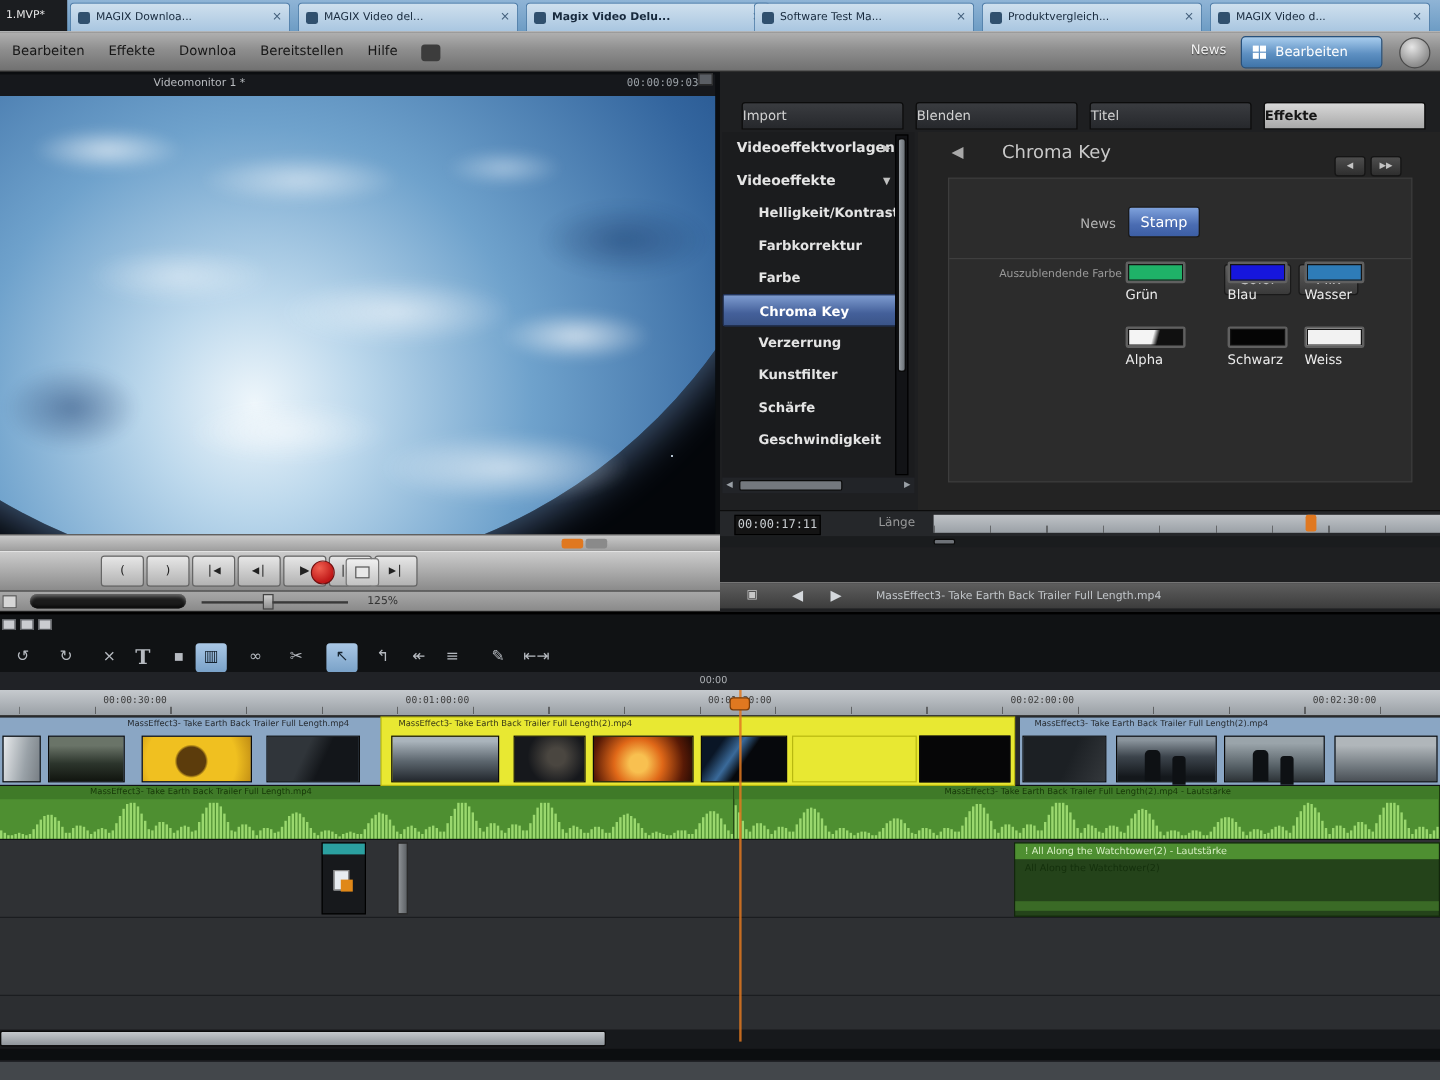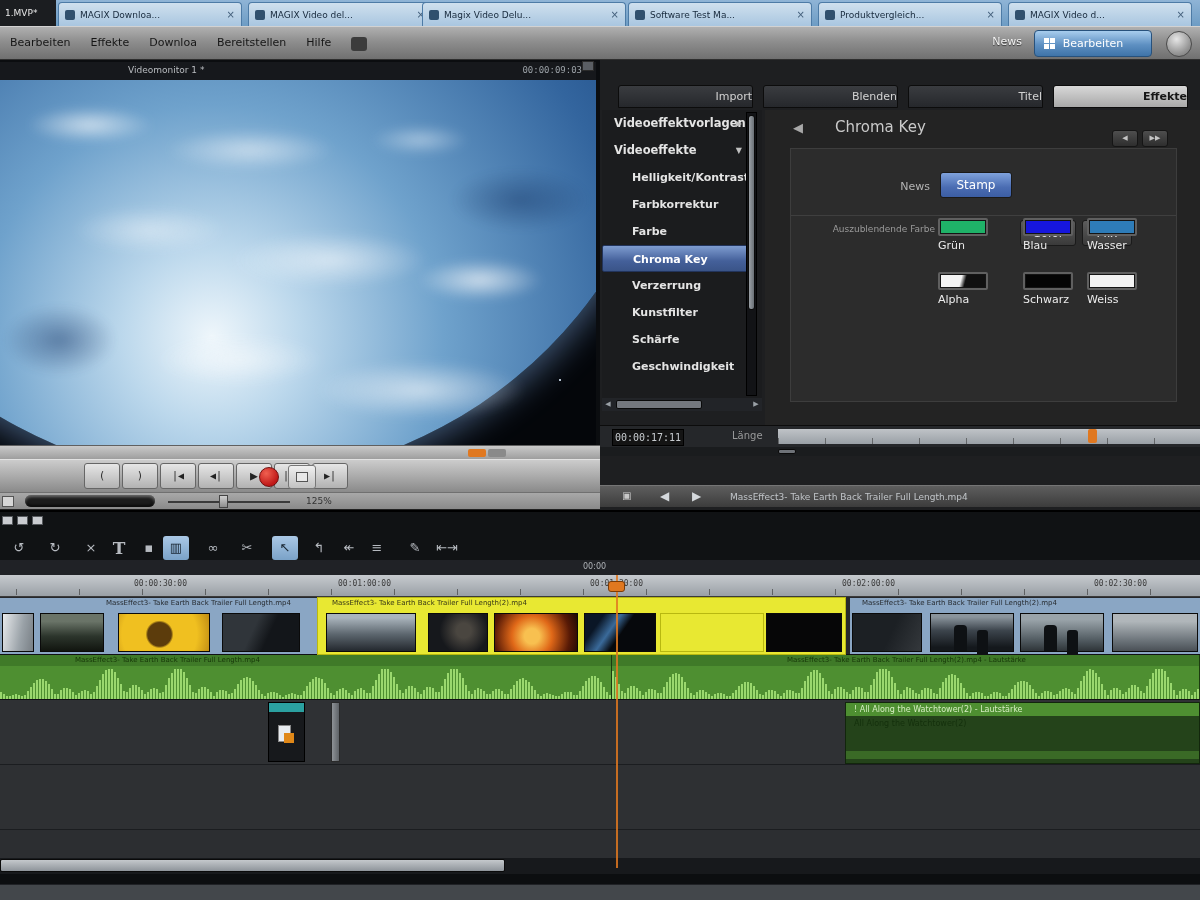--- a/index.html
+++ b/index.html
@@ -94,21 +94,21 @@
   #jog-left-btn{left:2px;top:3px;width:12px;height:11px;background:#d6d6d6;border:1px solid #555;box-sizing:border-box;}
   #shuttle{left:25px;top:2px;width:130px;height:12px;border-radius:6px;background:#1c1c1c;
     box-shadow:inset 0 2px 3px rgba(255,255,255,.35),inset 0 -2px 3px rgba(0,0,0,.7);}
   #speed-slider{left:168px;top:8px;width:122px;height:2px;background:#3a3a3a;}
   #speed-handle{left:219px;top:2px;width:9px;height:13px;background:linear-gradient(#cfcfcf,#8e8e8e);border:1px solid #444;box-sizing:border-box;}
   #speed-value{left:306px;top:3px;font-size:9px;color:#333;}
 
   
   #mediapool{left:600px;top:60px;width:600px;height:450px;background:#1e1f21;}
   .pool-tab{top:25px;height:23px;border-radius:3px 3px 0 0;border:1px solid #0c0c0c;box-sizing:border-box;
-    font-size:11px;text-align:right;line-height:21px;}
+    font-size:11px;text-align:left;line-height:21px;}
   .pool-tab.inactive{background:linear-gradient(#3a3c40,#26282c);color:#d2d2d2;}
   .pool-tab.active{background:linear-gradient(#d8d8d8,#a8a8a8);color:#161616;font-weight:bold;}
   #tree{left:2px;top:50px;width:160px;height:288px;background:#1b1c1e;overflow:hidden;}
   .tree-item{position:relative;height:27px;line-height:27px;font-size:11.5px;font-weight:bold;color:#e4e4e4;
     padding-left:12px;box-sizing:border-box;white-space:nowrap;overflow:hidden;}
   .tree-item.child{padding-left:30px;font-size:11px;}
   .tree-item.selected{background:linear-gradient(#7e9cd0,#44609a 60%,#3a5488);
     border:1px solid #22345c;border-radius:2px;width:148px;color:#fff;}
   .tree-item .arr{position:absolute;right:20px;top:0;font-size:8px;color:#c0c0c0;}
   #tree-vscroll{left:146px;top:52px;width:11px;height:284px;background:#121316;border:1px solid #000;box-sizing:border-box;}
@@ -236,21 +236,21 @@
         <div class="abs btab" style="left: 0px; width: 184px;">
           <div class="fav"></div>
           <div class="ttl">MAGIX Downloa...</div>
           <div class="x">×</div>
         </div>
         <div class="abs btab" style="left: 190px; width: 184px;">
           <div class="fav"></div>
           <div class="ttl">MAGIX Video del...</div>
           <div class="x">×</div>
         </div>
-        <div class="abs btab" style="left: 364px; width: 204px;">
+        <div class="abs btab" style="left: 380px; width: 204px; font-weight: bold;">
           <div class="fav"></div>
           <div class="ttl">Magix Video Delu...</div>
           <div class="x">×</div>
         </div>
         <div class="abs btab" style="left: 570px; width: 184px;">
           <div class="fav"></div>
           <div class="ttl">Software Test Ma...</div>
           <div class="x">×</div>
         </div>
         <div class="abs btab" style="left: 760px; width: 184px;">
@@ -351,21 +351,21 @@
     </div>
 
     <div class="abs" id="effect-panel">
       <div class="abs" id="panel-back">◀</div>
       <div class="abs" id="panel-title">Chroma Key</div>
       <div class="abs panel-nav" style="left:347px;">◀</div>
       <div class="abs panel-nav" style="left:377px;">▶▶</div>
       <div class="abs" id="panel-box"></div>
       <div class="abs" id="mode-label">News</div>
       <div id="mode-buttons">
-          <div class="abs mode-btn on" style="left: 175px; width: 72px;">Stamp</div>
+          <div class="abs mode-btn on" style="left: 175px; width: 60px;">Stamp</div>
           <div class="abs mode-btn off" style="left: 255px; width: 56px;">Color</div>
           <div class="abs mode-btn off" style="left: 317px; width: 50px;">Mix</div>
         </div>
       <div class="abs" id="panel-divider"></div>
       <div class="abs" id="swatch-label">Auszublendende Farbe</div>
       <div id="swatches">
           <div class="abs swatch" style="left: 173px; top: 108px; background: rgb(31, 178, 104);"></div>
           <div class="abs swatch-label" style="left: 173px; top: 129px;">Grün</div>
           <div class="abs swatch" style="left: 258px; top: 108px; background: rgb(22, 22, 221);"></div>
           <div class="abs swatch-label" style="left: 258px; top: 129px;">Blau</div>
@@ -421,21 +421,21 @@
         <div class="abs tool" style="left: 434px;">⇤⇥</div>
       </div>
   </div>
   <div class="abs" id="cursor-strip">
     <div class="abs" id="cursor-label">00:00</div>
   </div>
 
   <div class="abs" id="ruler">
     <div class="ticks"></div>
     <div id="ruler-labels">
-        <div class="abs ruler-label" style="left: 86px; margin-left: 48px;">00:00:30:00</div>
+        <div class="abs ruler-label" style="left: 86px;">00:00:30:00</div>
         <div class="abs ruler-label" style="left: 338px;">00:01:00:00</div>
         <div class="abs ruler-label" style="left: 590px;">00:01:30:00</div>
         <div class="abs ruler-label" style="left: 842px;">00:02:00:00</div>
         <div class="abs ruler-label" style="left: 1094px;">00:02:30:00</div>
       </div>
   </div>
 
   <div class="abs" id="tracks">
     <div id="track1">
         <div class="vgroup blue" style="left: 0px; width: 318px;">

